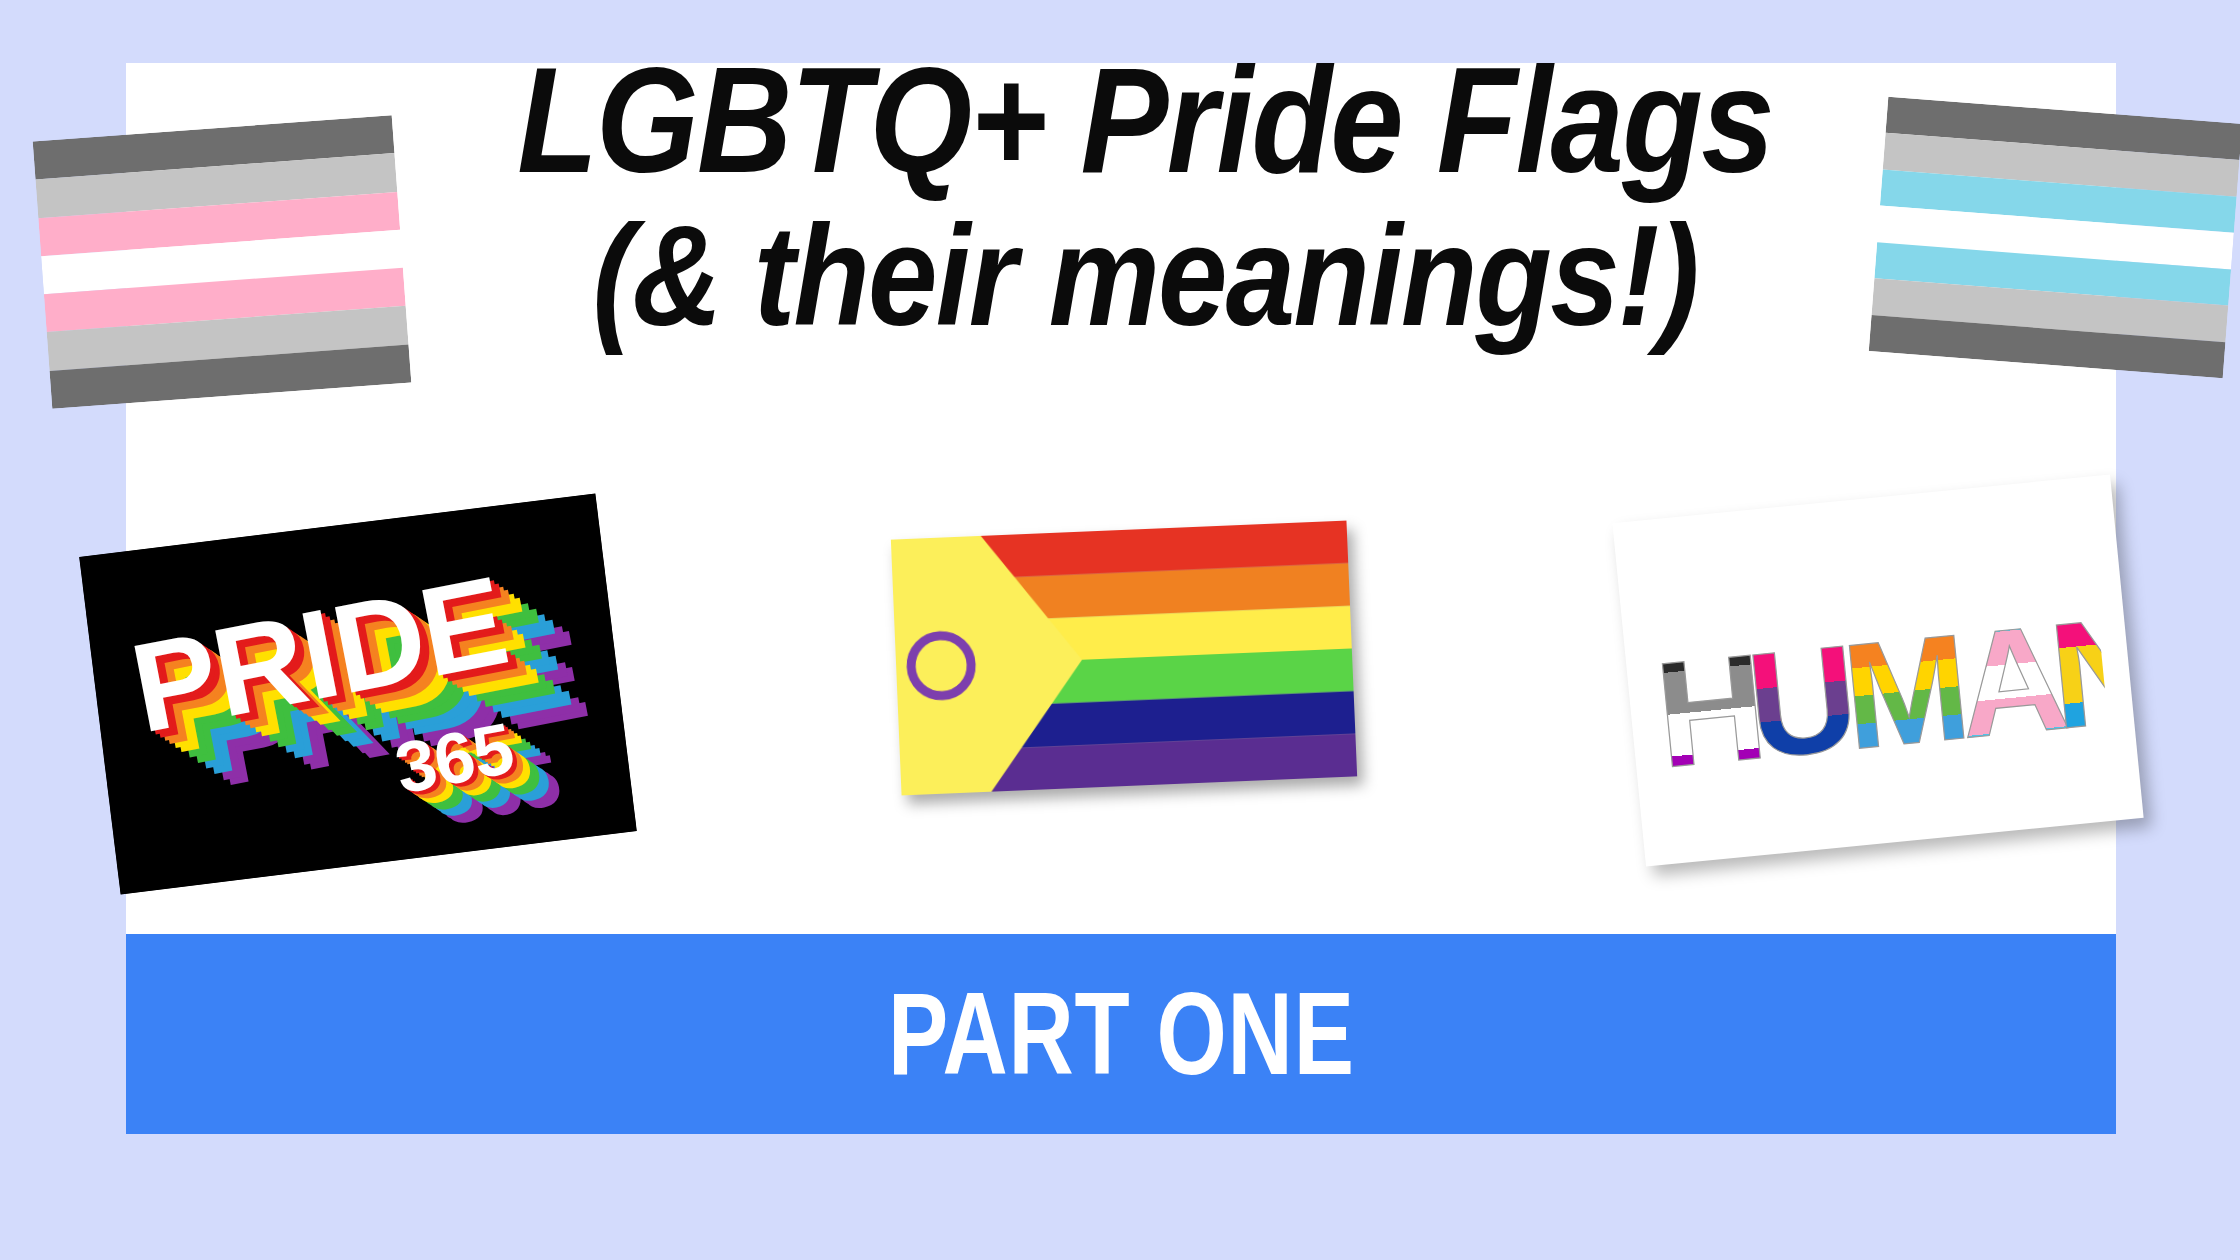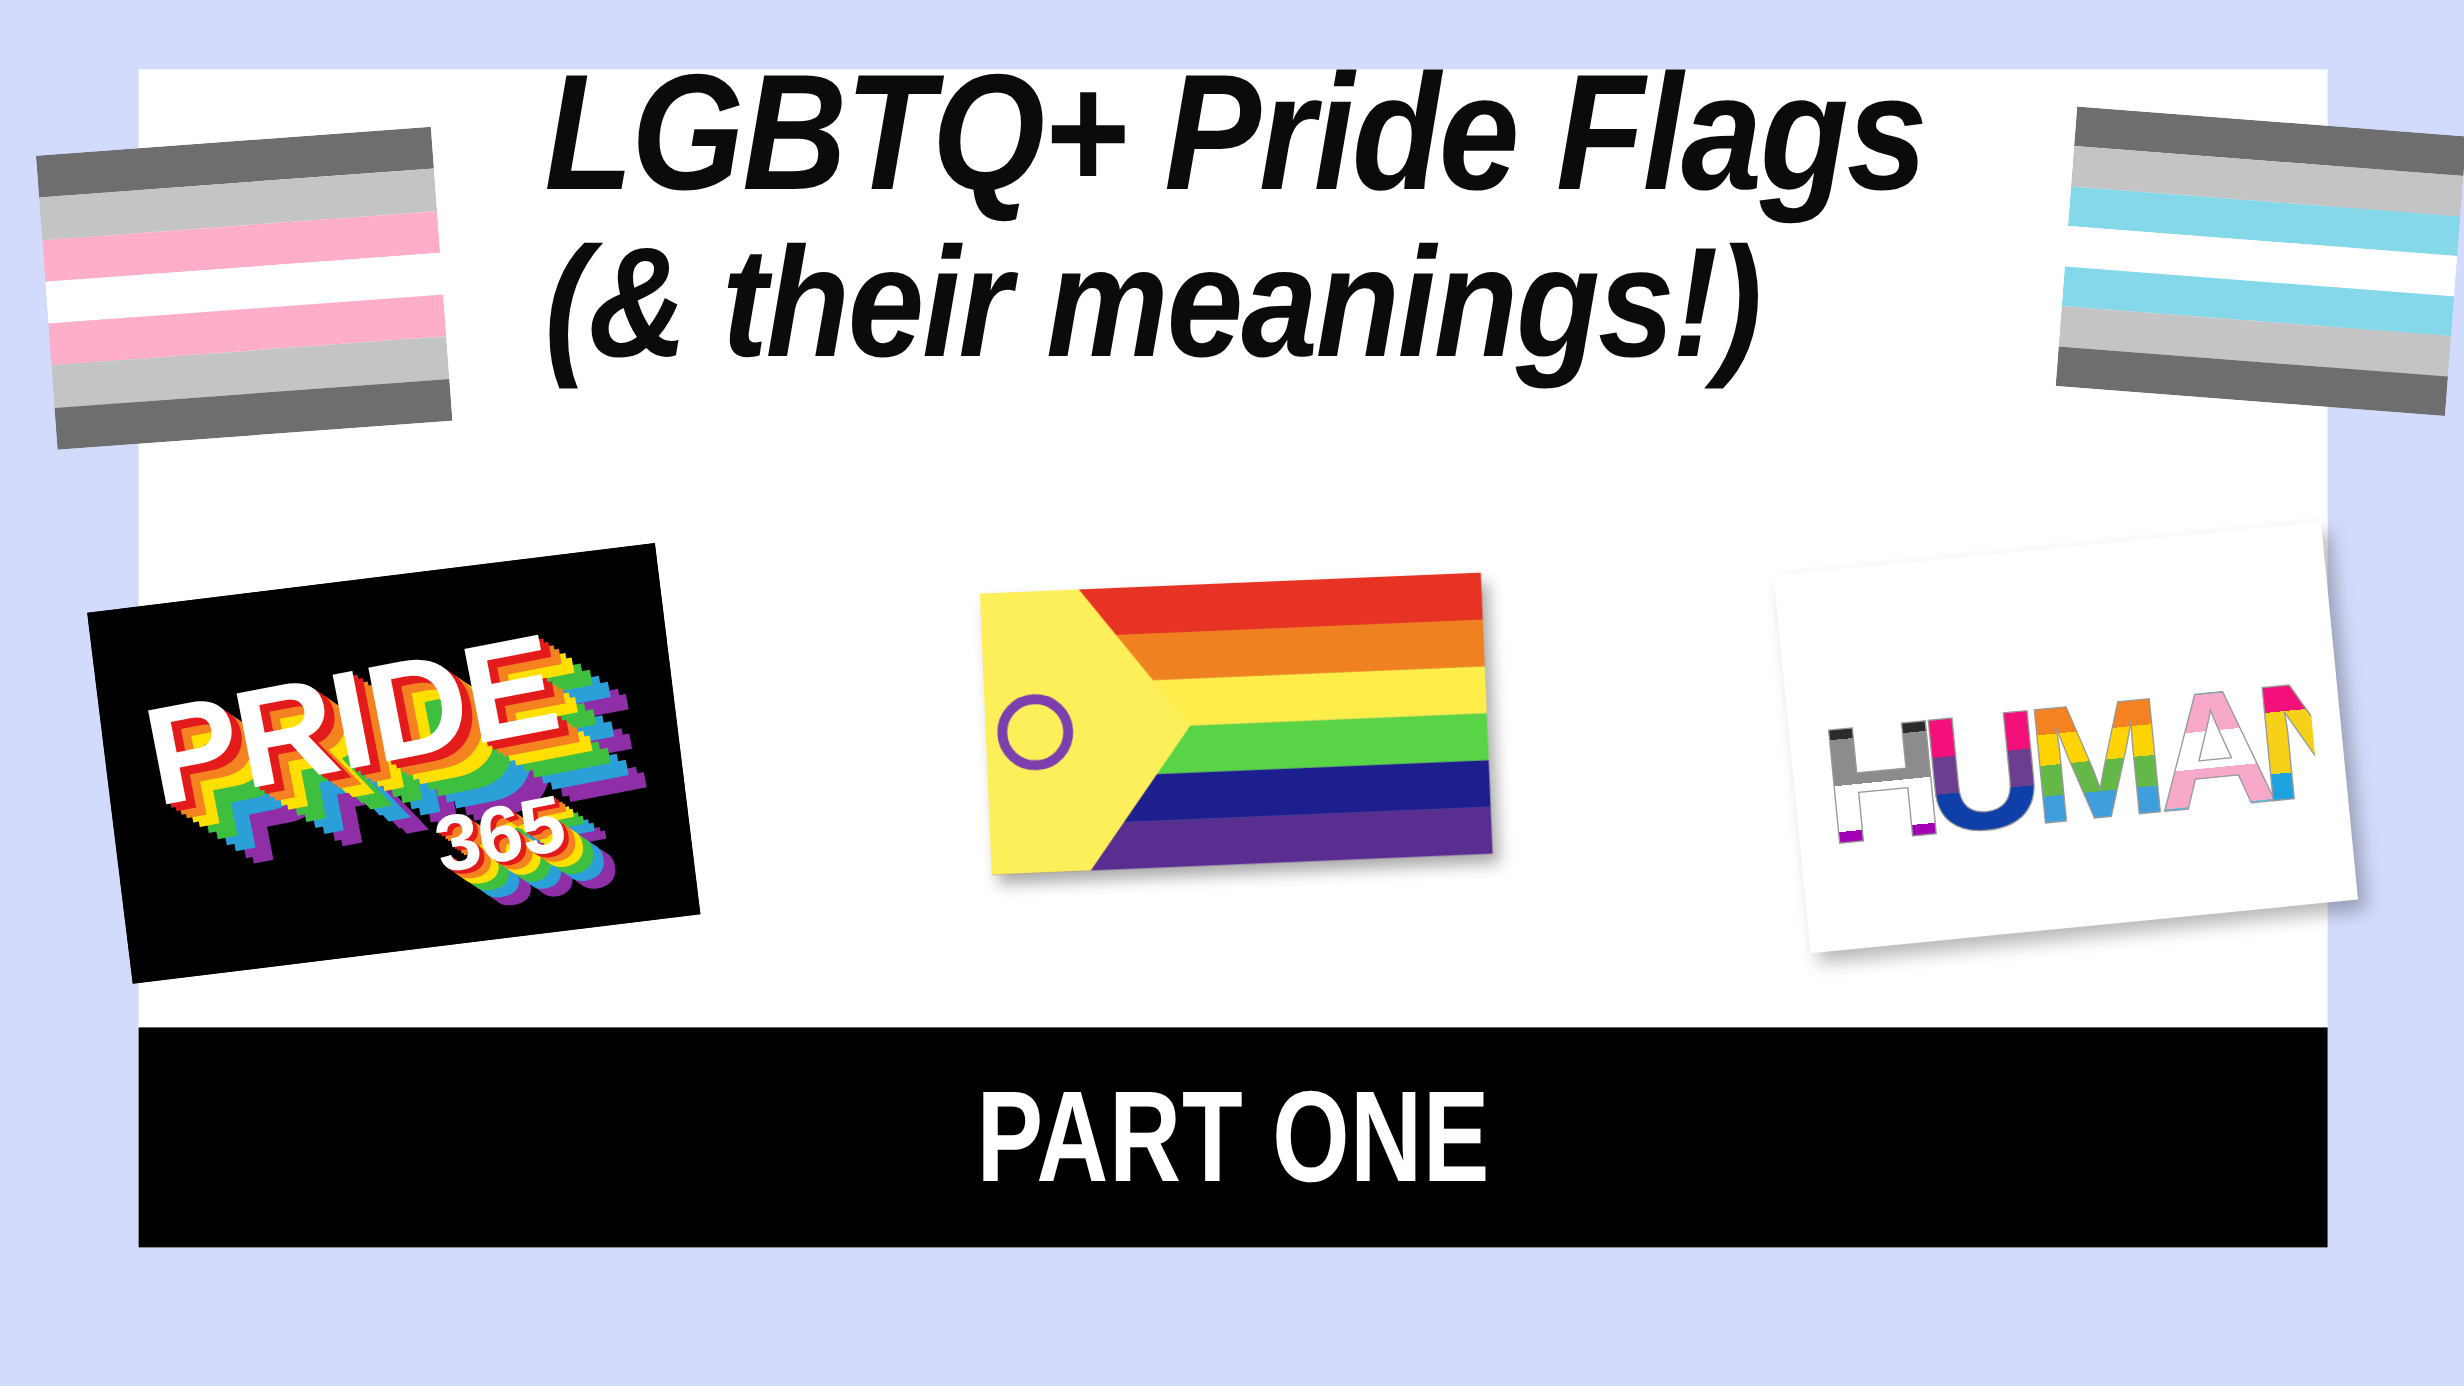--- a/index.html
+++ b/index.html
@@ -22,24 +22,24 @@
     left: 126px;
     top: 63px;
     width: 1990px;
     height: 1071px;
     background: #ffffff;
   }
 
   
   #title-block {
     position: absolute;
-    left: 408px;
+    left: 420px;
     top: 40px;
     width: 1450px;
-    text-align: left;
+    text-align: center;
     pointer-events: none;
   }
   .title-line {
     font-family: "Liberation Sans", sans-serif;
     font-weight: bold;
     font-style: italic;
     color: #0b0b0b;
     letter-spacing: -2px;
     transform: scaleX(0.88);
     transform-origin: center center;
@@ -48,21 +48,21 @@
   #title-line-1 { font-size: 150px; line-height: 160px; }
   #title-line-2 { font-size: 142px; line-height: 152px; }
 
   
   #part-banner {
     position: absolute;
     left: 126px;
     top: 934px;
     width: 1990px;
     height: 200px;
-    background: #000000;
+    background: #3b82f6;
     display: flex;
     align-items: center;
     justify-content: center;
   }
   #part-banner-label {
     font-family: "Liberation Sans", sans-serif;
     font-weight: bold;
     font-size: 105px;
     letter-spacing: 1px;
     color: #ffffff;

